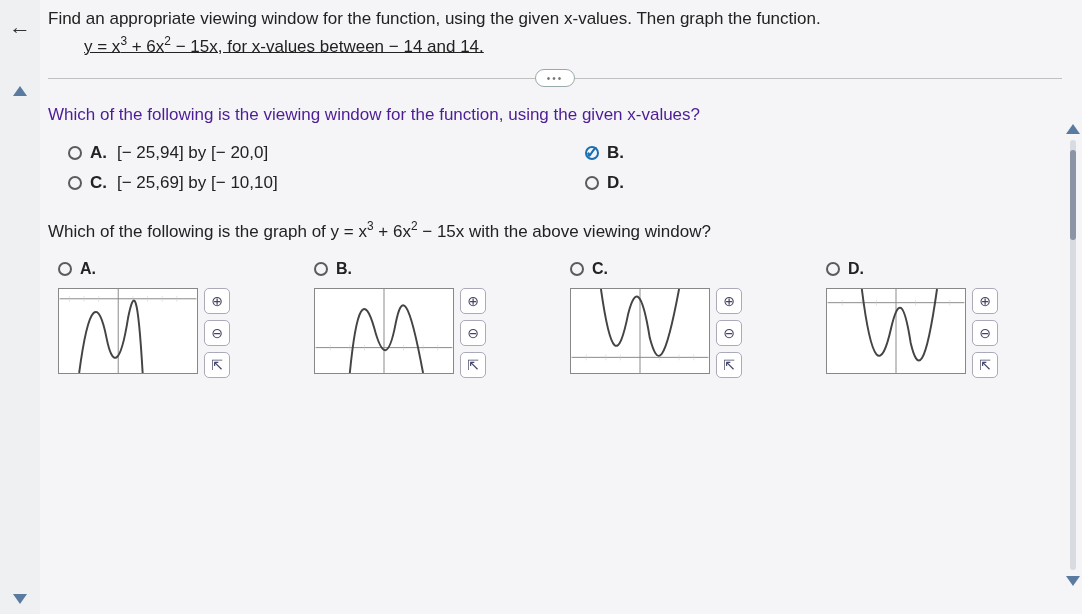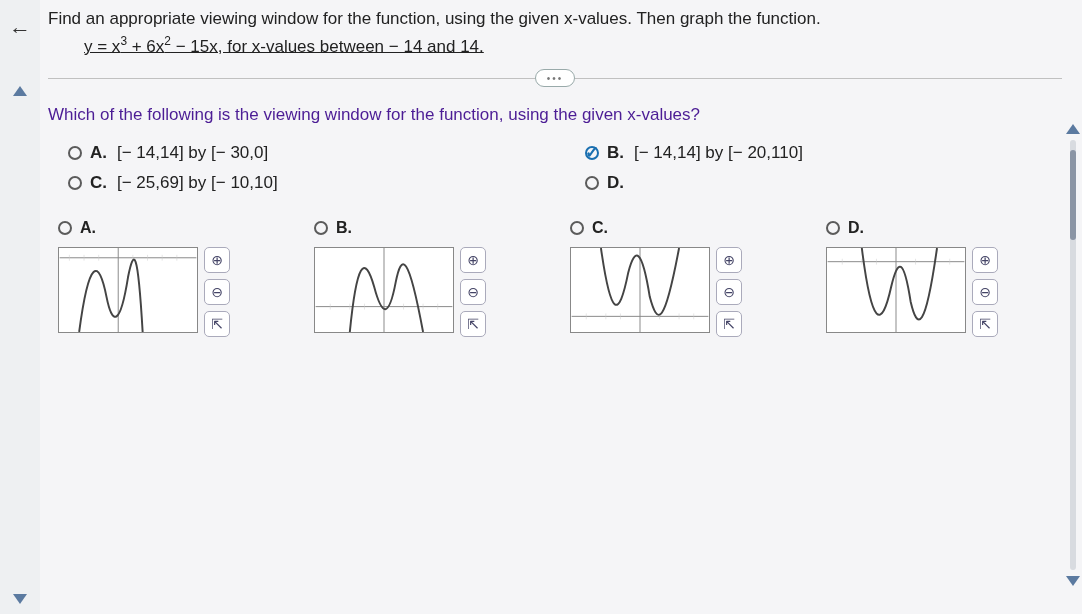--- a/index.html
+++ b/index.html
@@ -211,38 +211,38 @@
 
   <hr class="divider">
   <div class="ellipsis-pill">•••</div>
 
   <div class="q1">Which of the following is the viewing window for the function, using the given x-values?</div>
 
   <div class="choices1">
     <div class="choice">
       <span class="radio"></span>
       <span class="choice-label">A.</span>
-      <span>[− 14,14] by [− 30,0]</span>
+      <span>[− 25,94] by [− 20,0]</span>
     </div>
     <div class="choice">
       <span class="radio selected"></span>
       <span class="choice-label">B.</span>
-      <span>[− 14,14] by [− 20,110]</span>
     </div>
     <div class="choice">
       <span class="radio"></span>
       <span class="choice-label">C.</span>
       <span>[− 25,69] by [− 10,10]</span>
     </div>
     <div class="choice">
       <span class="radio"></span>
       <span class="choice-label">D.</span>
     </div>
   </div>
 
+  <div class="q2">Which of the following is the graph of y = x<sup>3</sup> + 6x<sup>2</sup> − 15x with the above viewing window?</div>
 
   <div class="choices2">
 
     <div class="graph-choice">
       <div class="choice">
         <span class="radio"></span>
         <span class="choice-label">A.</span>
       </div>
       <div class="graph-row">
         <div class="thumb">

